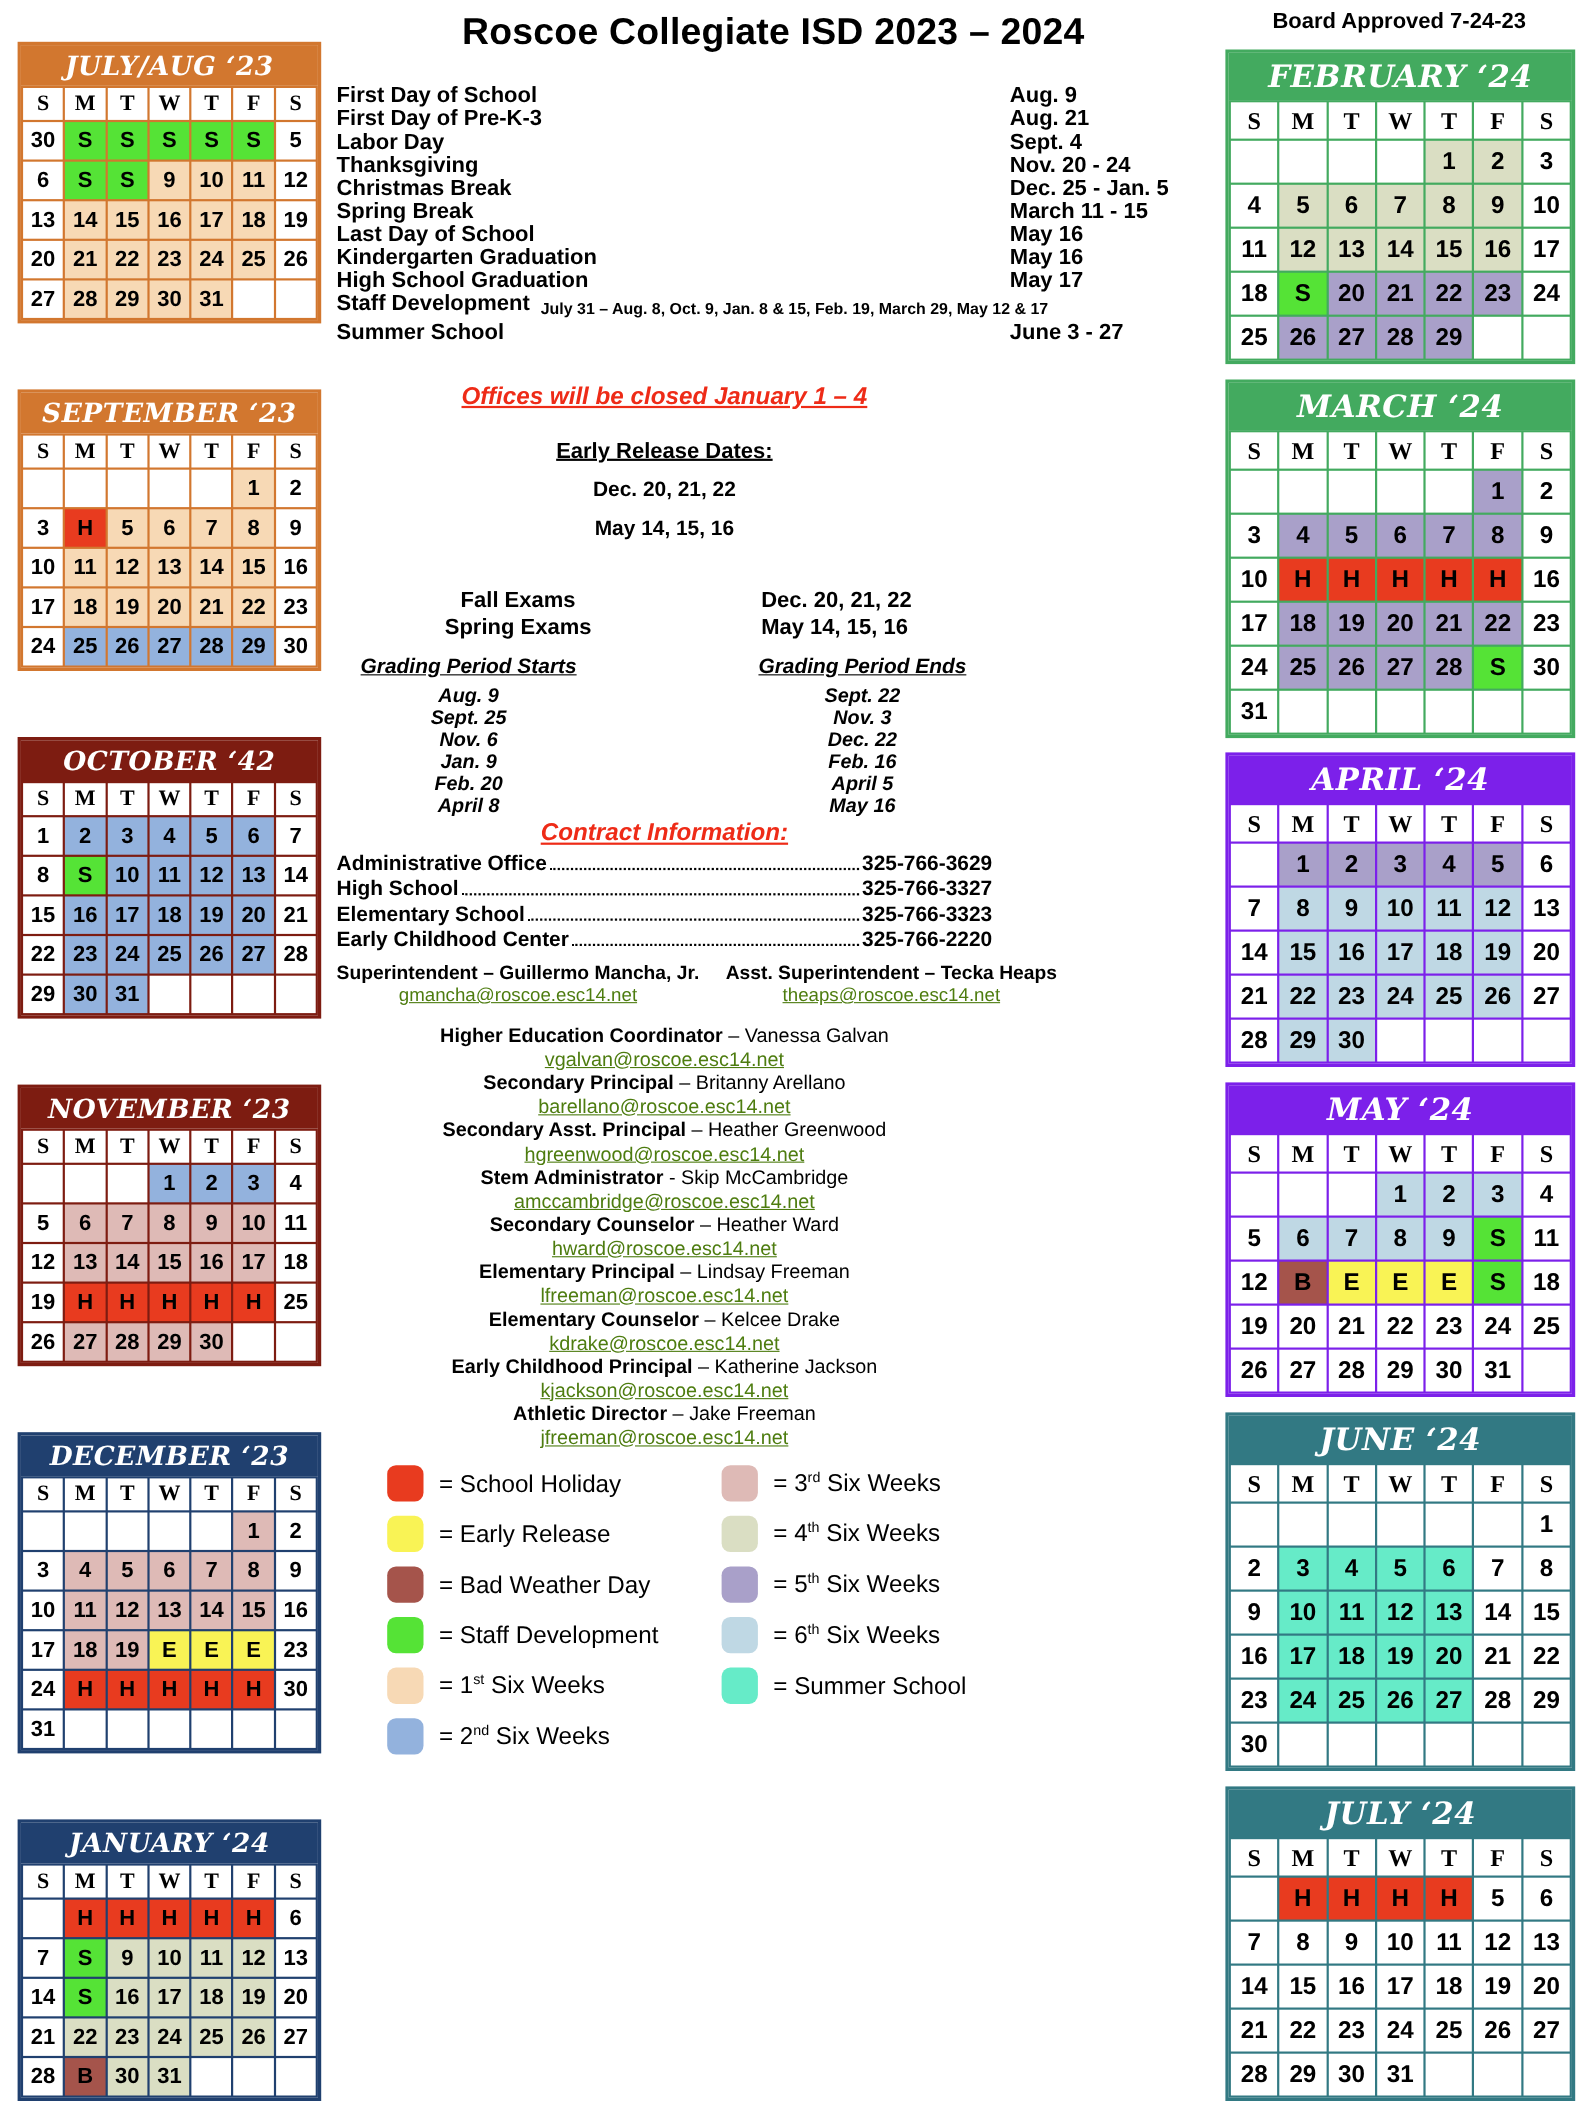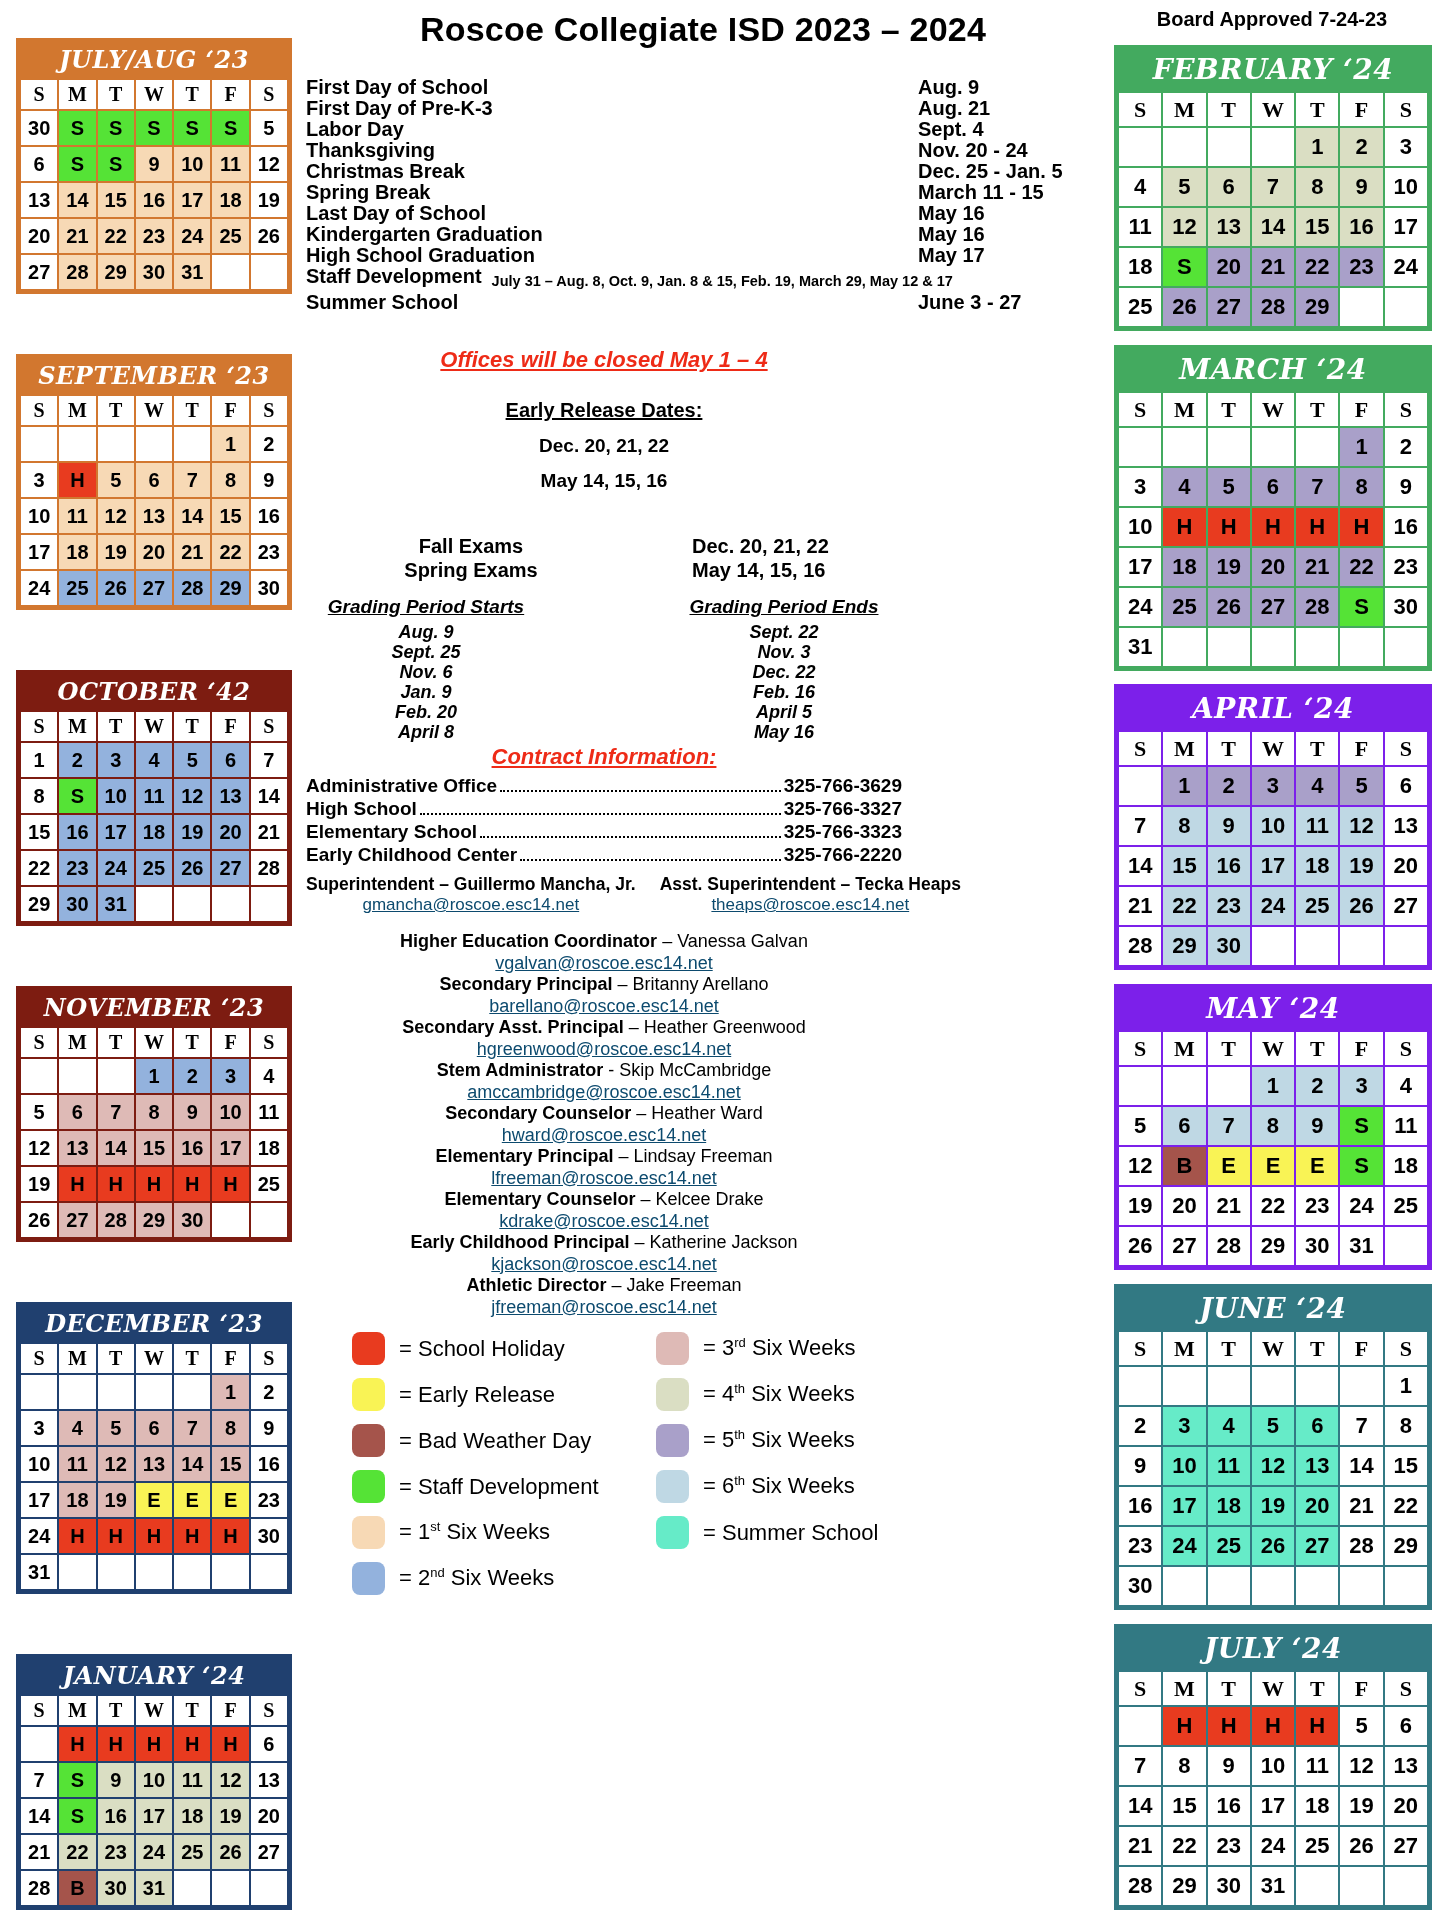--- a/index.html
+++ b/index.html
@@ -71,21 +71,21 @@
 
   .contract-h { margin-top:2px; text-align:center; color:#ee2b17; font-weight:700;
                 font-style:italic; font-size:22px; text-decoration:underline; }
   .c-lines { margin-top:4px; }
   .c-line { display:flex; align-items:baseline; font-weight:700; font-size:19px; line-height:23px; }
   .leader { flex:1; border-bottom:2.5px dotted #000; margin:0 3px 4px 3px; min-width:30px; }
 
   .admins { margin-top:8px; display:grid; grid-template-columns:1fr 1fr; gap:24px; }
   .admin { text-align:center; }
   .admin-name { font-weight:700; font-size:17.5px; line-height:21px; white-space:nowrap; }
-  a.email { color:#0c4a6e; text-decoration:underline; font-size:17px; cursor:pointer; }
+  a.email { color:#4d7c0f; text-decoration:underline; font-size:17px; cursor:pointer; }
 
   .staff { margin-top:16px; text-align:center; }
   .s-line { font-size:18px; line-height:21.5px; }
   .s-role { font-weight:700; }
   .staff a.email { font-size:18px; line-height:21.5px;text-align:right; }
 
   .legend { margin-top:14px; display:grid; grid-template-columns:298px 1fr; }
   .lg-col-l { padding-left:46px; } .lg-col-r { padding-left:52px; }
   .lg-item { display:flex; align-items:center; margin-bottom:13px; }
   .swatch { width:33px; height:33px; border-radius:8px; flex:none; margin-right:14px; }
@@ -433,21 +433,21 @@
           <span class="kd-label">Staff Development</span>
           <span class="kd-date">July 31 – Aug. 8, Oct. 9, Jan. 8 &amp; 15, Feb. 19, March 29, May 12 &amp; 17</span>
         </div>
         <div class="kd-row">
           <span class="kd-label">Summer School</span>
           <span class="kd-date">June 3 - 27</span>
         </div>
       </div>
 
     <div class="inner">
-      <div class="offices">Offices will be closed May 1 – 4</div>
+      <div class="offices">Offices will be closed January 1 – 4</div>
 
       <div class="early">
         <div class="early-h">Early Release Dates:</div>
         <div class="early-d">Dec. 20, 21, 22</div>
         <div class="early-d">May 14, 15, 16</div>
       </div>
 
       <div class="exams">
         <div class="exam-labels">
           <div>Fall Exams</div>

